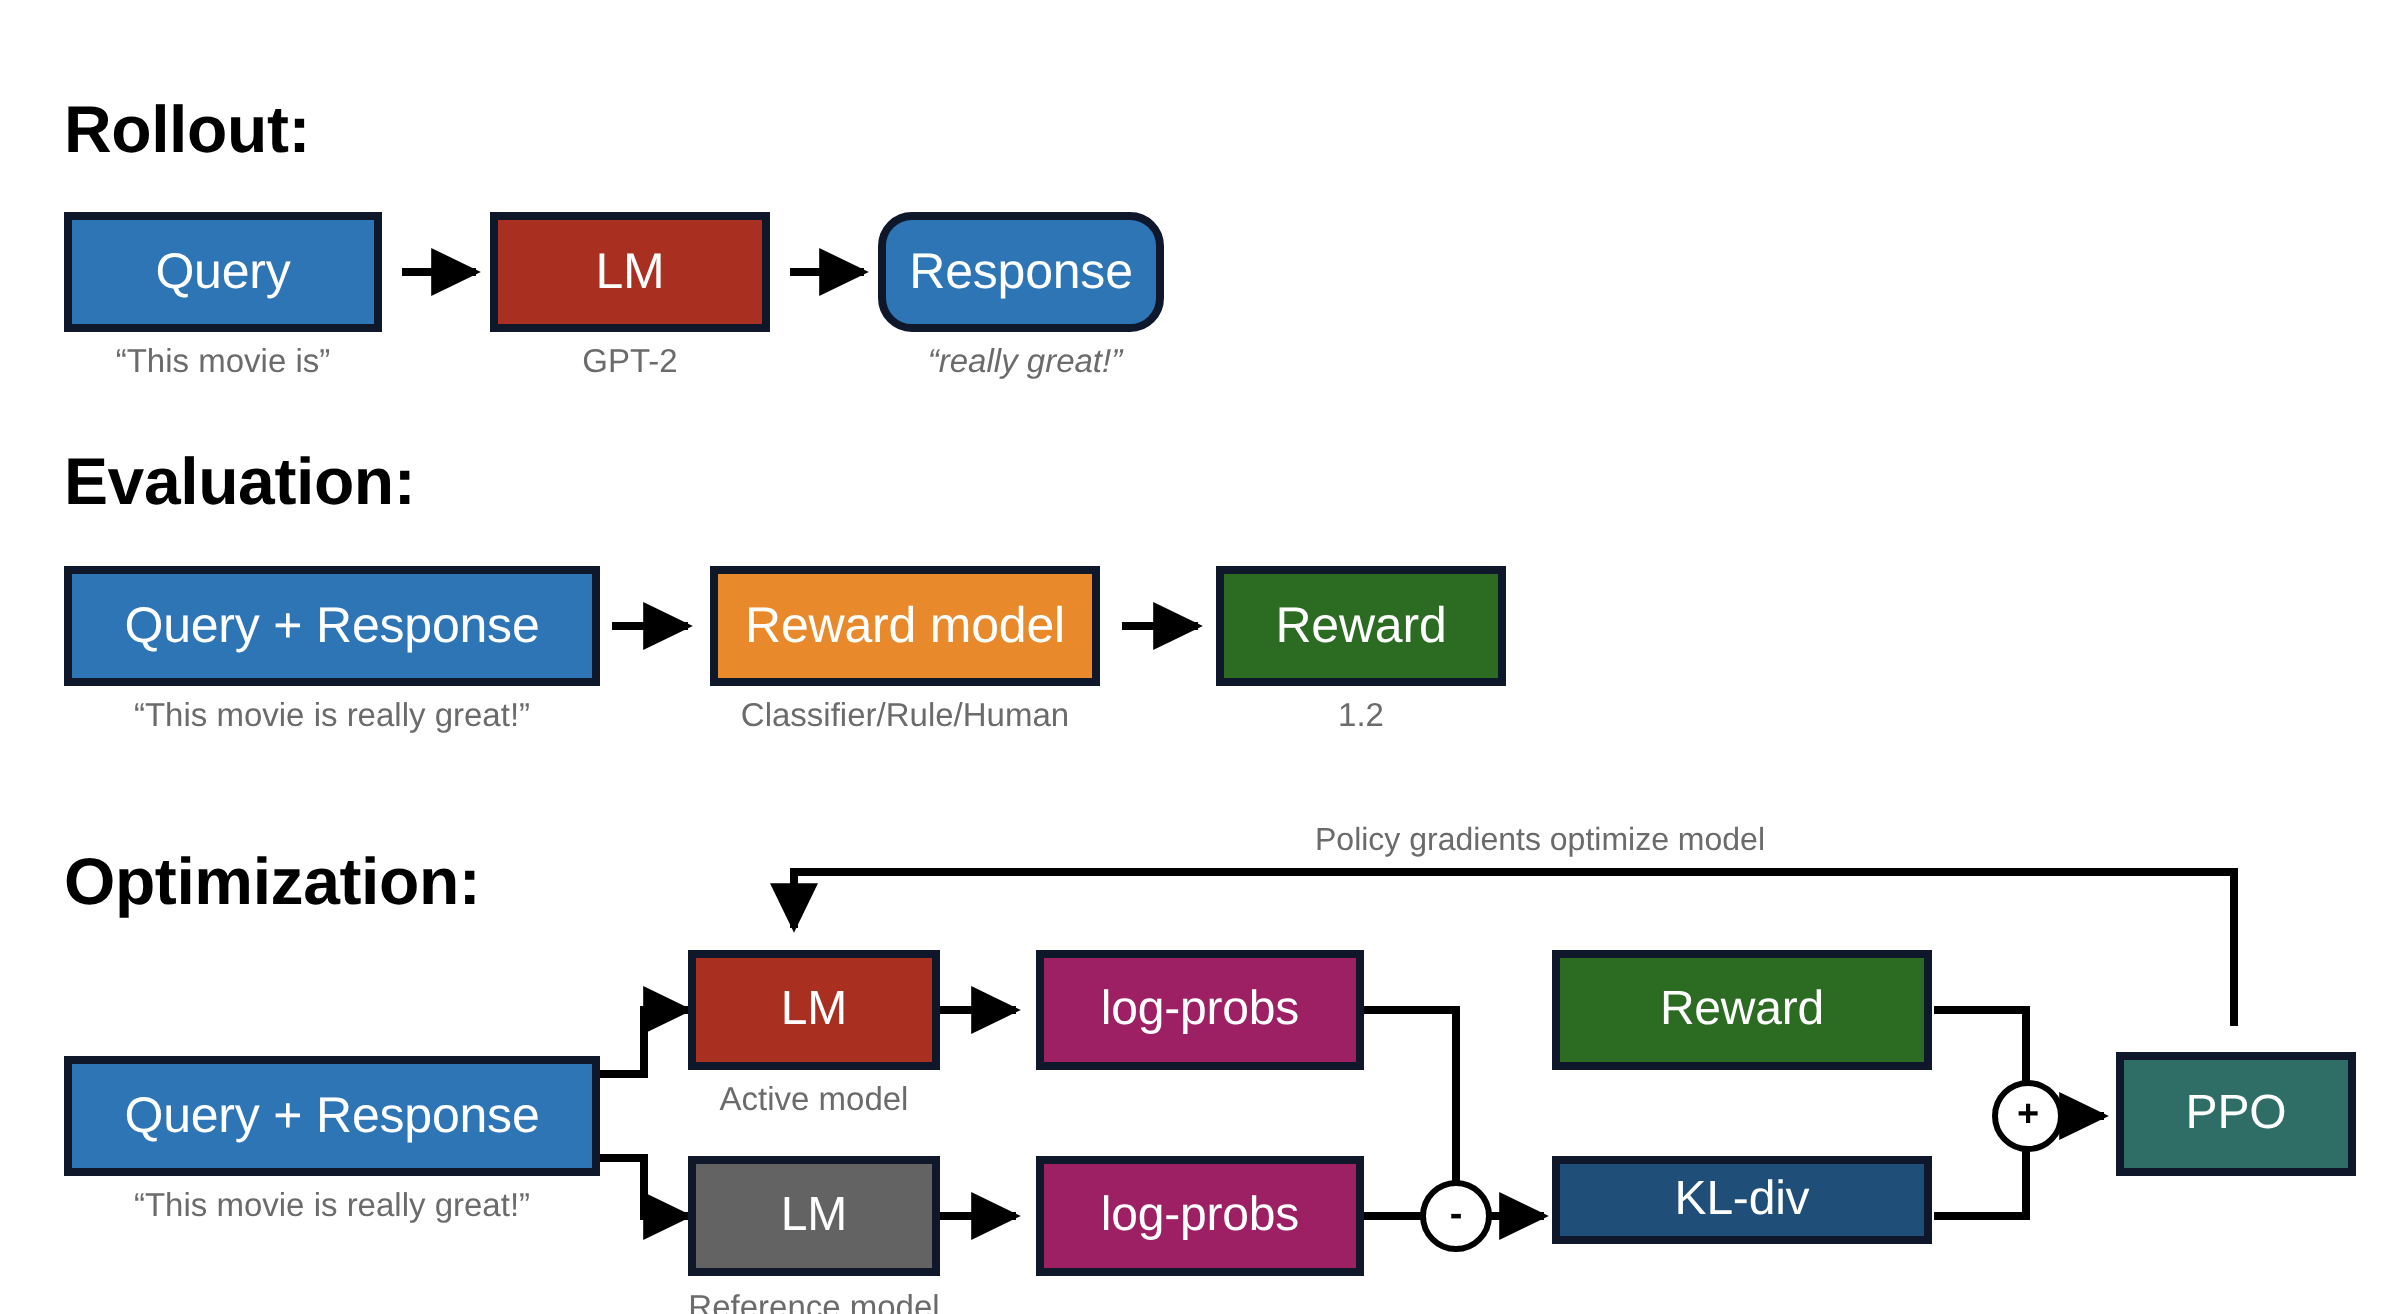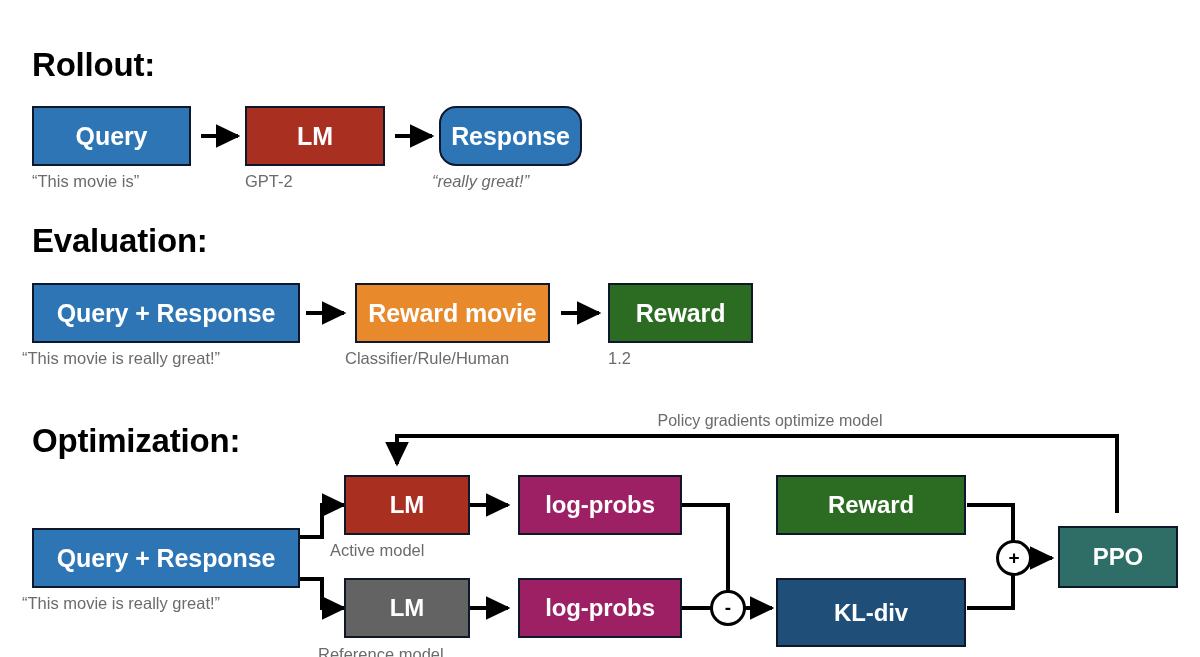--- a/index.html
+++ b/index.html
@@ -27,36 +27,37 @@
     font-size: 33px;
     line-height: 1;
     letter-spacing: -0.2px;
     color: #000000;
     white-space: nowrap;
     font-stretch: condensed;
   }
   .node {
     position: absolute;
     box-sizing: border-box;
-    border: 2px solid #0f172a;
+    border: 4px solid #0f172a;
     display: flex;
     align-items: center;
     justify-content: center;
     color: #ffffff;
-    font-weight: bold;
+    font-weight: normal;
     font-size: 25px;
     line-height: 1;
     white-space: nowrap;
     letter-spacing: -0.1px;
   }
   .node.small { font-size: 24px; }
   .caption {
     position: absolute;
     font-size: 16.5px;
     color: #6b6b6b;
+    text-align: center;
     white-space: nowrap;
     line-height: 1;
     font-weight: normal;
   }
   .caption.annot {
     font-size: 16px;
   }
   svg.wires {
     position: absolute;
     left: 0;
@@ -126,21 +127,21 @@
   <div class="caption" style="left:245px; top:141px; width:140px;">GPT-2</div>
 
   <div class="node" style="left:439px; top:74px; width:143px; height:60px; background:#2e75b6;border-radius:17px;">Response</div>
   <div class="caption" style="left:432px; top:141px; width:161px;font-style:italic;">“really great!”</div>
 
   <div class="section-title" style="left:32px; top:192px;">Evaluation:</div>
 
   <div class="node" style="left:32px; top:251px; width:268px; height:60px; background:#2e75b6;">Query + Response</div>
   <div class="caption" style="left:22px; top:318px; width:288px;">“This movie is really great!”</div>
 
-  <div class="node" style="left:355px; top:251px; width:195px; height:60px; background:#e8892b;">Reward movie</div>
+  <div class="node" style="left:355px; top:251px; width:195px; height:60px; background:#e8892b;">Reward model</div>
   <div class="caption" style="left:345px; top:318px; width:215px;">Classifier/Rule/Human</div>
 
   <div class="node" style="left:608px; top:251px; width:145px; height:60px; background:#2b6b22;">Reward</div>
   <div class="caption" style="left:608px; top:318px; width:145px;">1.2</div>
 
   <div class="section-title" style="left:32px; top:392px;">Optimization:</div>
 
   <div class="caption annot" style="left:610px; top:381px; width:320px; text-align:center;">Policy gradients optimize model</div>
 
   <div class="node" style="left:32px; top:496px; width:268px; height:60px; background:#2e75b6;">Query + Response</div>
@@ -153,21 +154,21 @@
   <div class="caption" style="left:318px; top:614px; width:178px;">Reference model</div>
 
   <div class="node small" style="left:518px; top:443px; width:164px; height:60px; background:#9c2063;">log-probs</div>
   <div class="node small" style="left:518px; top:546px; width:164px; height:60px; background:#9c2063;">log-probs</div>
 
   <div class="op-circle" style="left:710px; top:558px; width:36px; height:36px;">
     <span>-</span>
   </div>
 
   <div class="node small" style="left:776px; top:443px; width:190px; height:60px; background:#2b6b22;">Reward</div>
-  <div class="node small" style="left:776px; top:546px; width:190px; height:69px; background:#1f4e79;">KL-div</div>
+  <div class="node small" style="left:776px; top:546px; width:190px; height:44px; background:#1f4e79;">KL-div</div>
 
   <div class="op-circle" style="left:996px; top:508px; width:36px; height:36px;">
     <span>+</span>
   </div>
 
   <div class="node small" style="left:1058px; top:494px; width:120px; height:62px; background:#2e6e66;">PPO</div>
 
 </div>
 
 </body></html>

